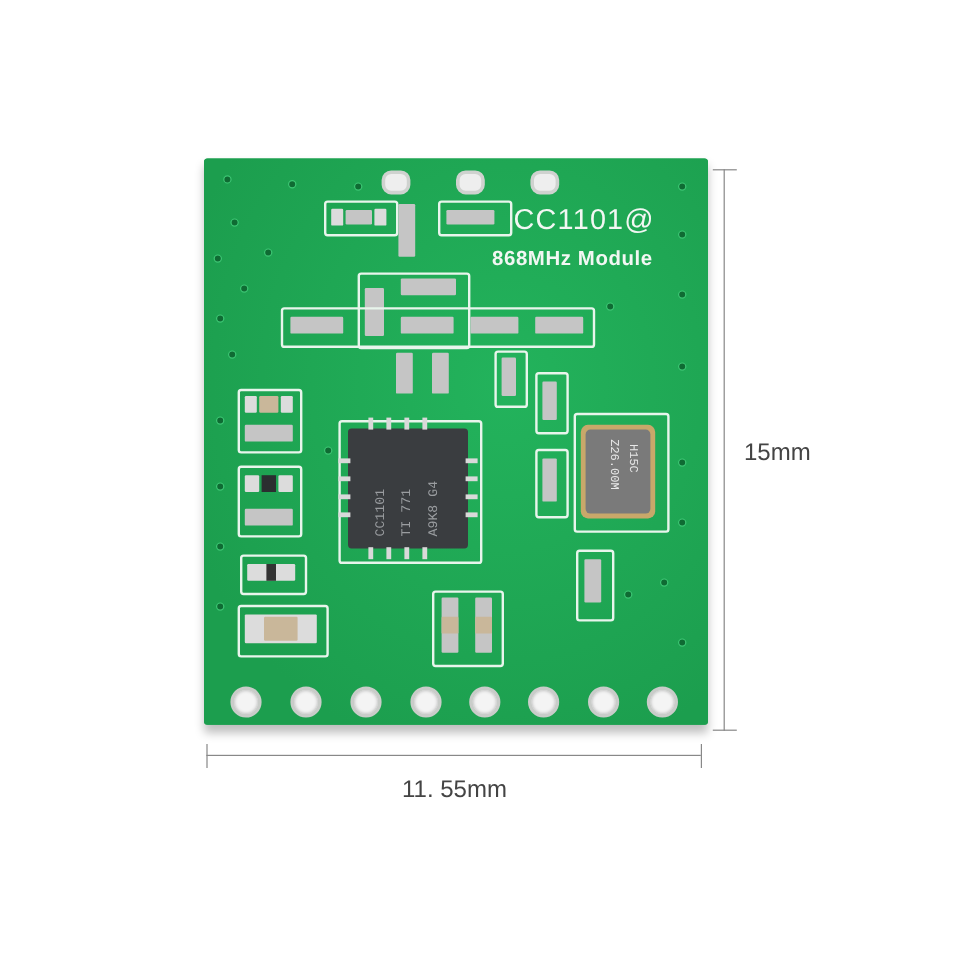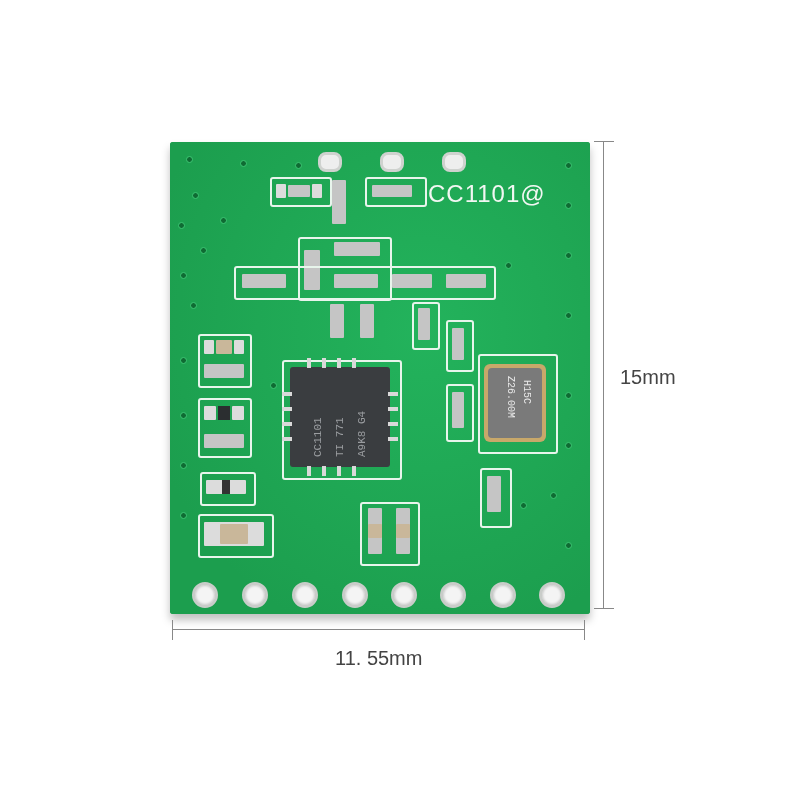--- a/index.html
+++ b/index.html
@@ -1,17 +1,17 @@
 <!DOCTYPE html>
 <html><head>
 <meta charset="utf-8">
 <style>
   html,body{margin:0;padding:0;background:#ffffff;}
   body{width:800px;height:800px;position:relative;overflow:hidden;font-family:"Liberation Sans",sans-serif;}
-  .pcb{position:absolute;left:170px;top:142px;width:420px;height:472px;background:#1fa653;border-radius:3px;box-shadow:0 6px 8px rgba(0,0,0,0.25);}
+  .pcb{position:absolute;left:170px;top:132px;width:420px;height:472px;background:#1fa653;border-radius:3px;box-shadow:0 6px 8px rgba(0,0,0,0.25);}
   .pcb-inner{position:absolute;inset:0;background:radial-gradient(ellipse at 60% 40%, #23b35c 0%, #1c9e4e 80%);border-radius:3px;}
   .via{position:absolute;width:5px;height:5px;border-radius:50%;background:#0f6b33;border:1px solid #3dc774;}
   .hole{position:absolute;width:20px;height:20px;border-radius:50%;background:#f4f4f4;border:3px solid #c9ccc9;box-shadow:inset 0 0 3px rgba(0,0,0,0.3);}
   .top-hole{position:absolute;width:18px;height:14px;border-radius:8px;background:#eeeeee;border:3px solid #cfd2cf;}
   .outline{position:absolute;border:2px solid #e8f5ec;border-radius:3px;}
   .cap{position:absolute;background:#c9b79a;border-radius:1px;}
   .pad{position:absolute;background:#dcdcdc;border-radius:1px;}
   .res{position:absolute;background:#c5c5c5;border-radius:1px;}
   .chip{position:absolute;left:120px;top:225px;width:100px;height:100px;background:#3a3d40;border-radius:3px;}
   .chip-pin{position:absolute;background:#d9d9d9;}
@@ -30,20 +30,21 @@
 <body>
 
 <div class="pcb">
   <div class="pcb-inner"></div>
 
   <div class="top-hole" style="left:148px;top:10px;"></div>
   <div class="top-hole" style="left:210px;top:10px;"></div>
   <div class="top-hole" style="left:272px;top:10px;"></div>
 
   <div class="silk-title">CC1101@</div>
+  <div class="silk-sub">868MHz Module</div>
 
   <div class="outline" style="left:100px;top:35px;width:58px;height:26px;"></div>
   <div class="pad" style="left:106px;top:42px;width:10px;height:14px;"></div>
   <div class="res" style="left:118px;top:43px;width:22px;height:12px;"></div>
   <div class="pad" style="left:142px;top:42px;width:10px;height:14px;"></div>
 
   <div class="res" style="left:162px;top:38px;width:14px;height:44px;"></div>
 
   <div class="outline" style="left:195px;top:35px;width:58px;height:26px;"></div>
   <div class="res" style="left:202px;top:43px;width:40px;height:12px;"></div>

